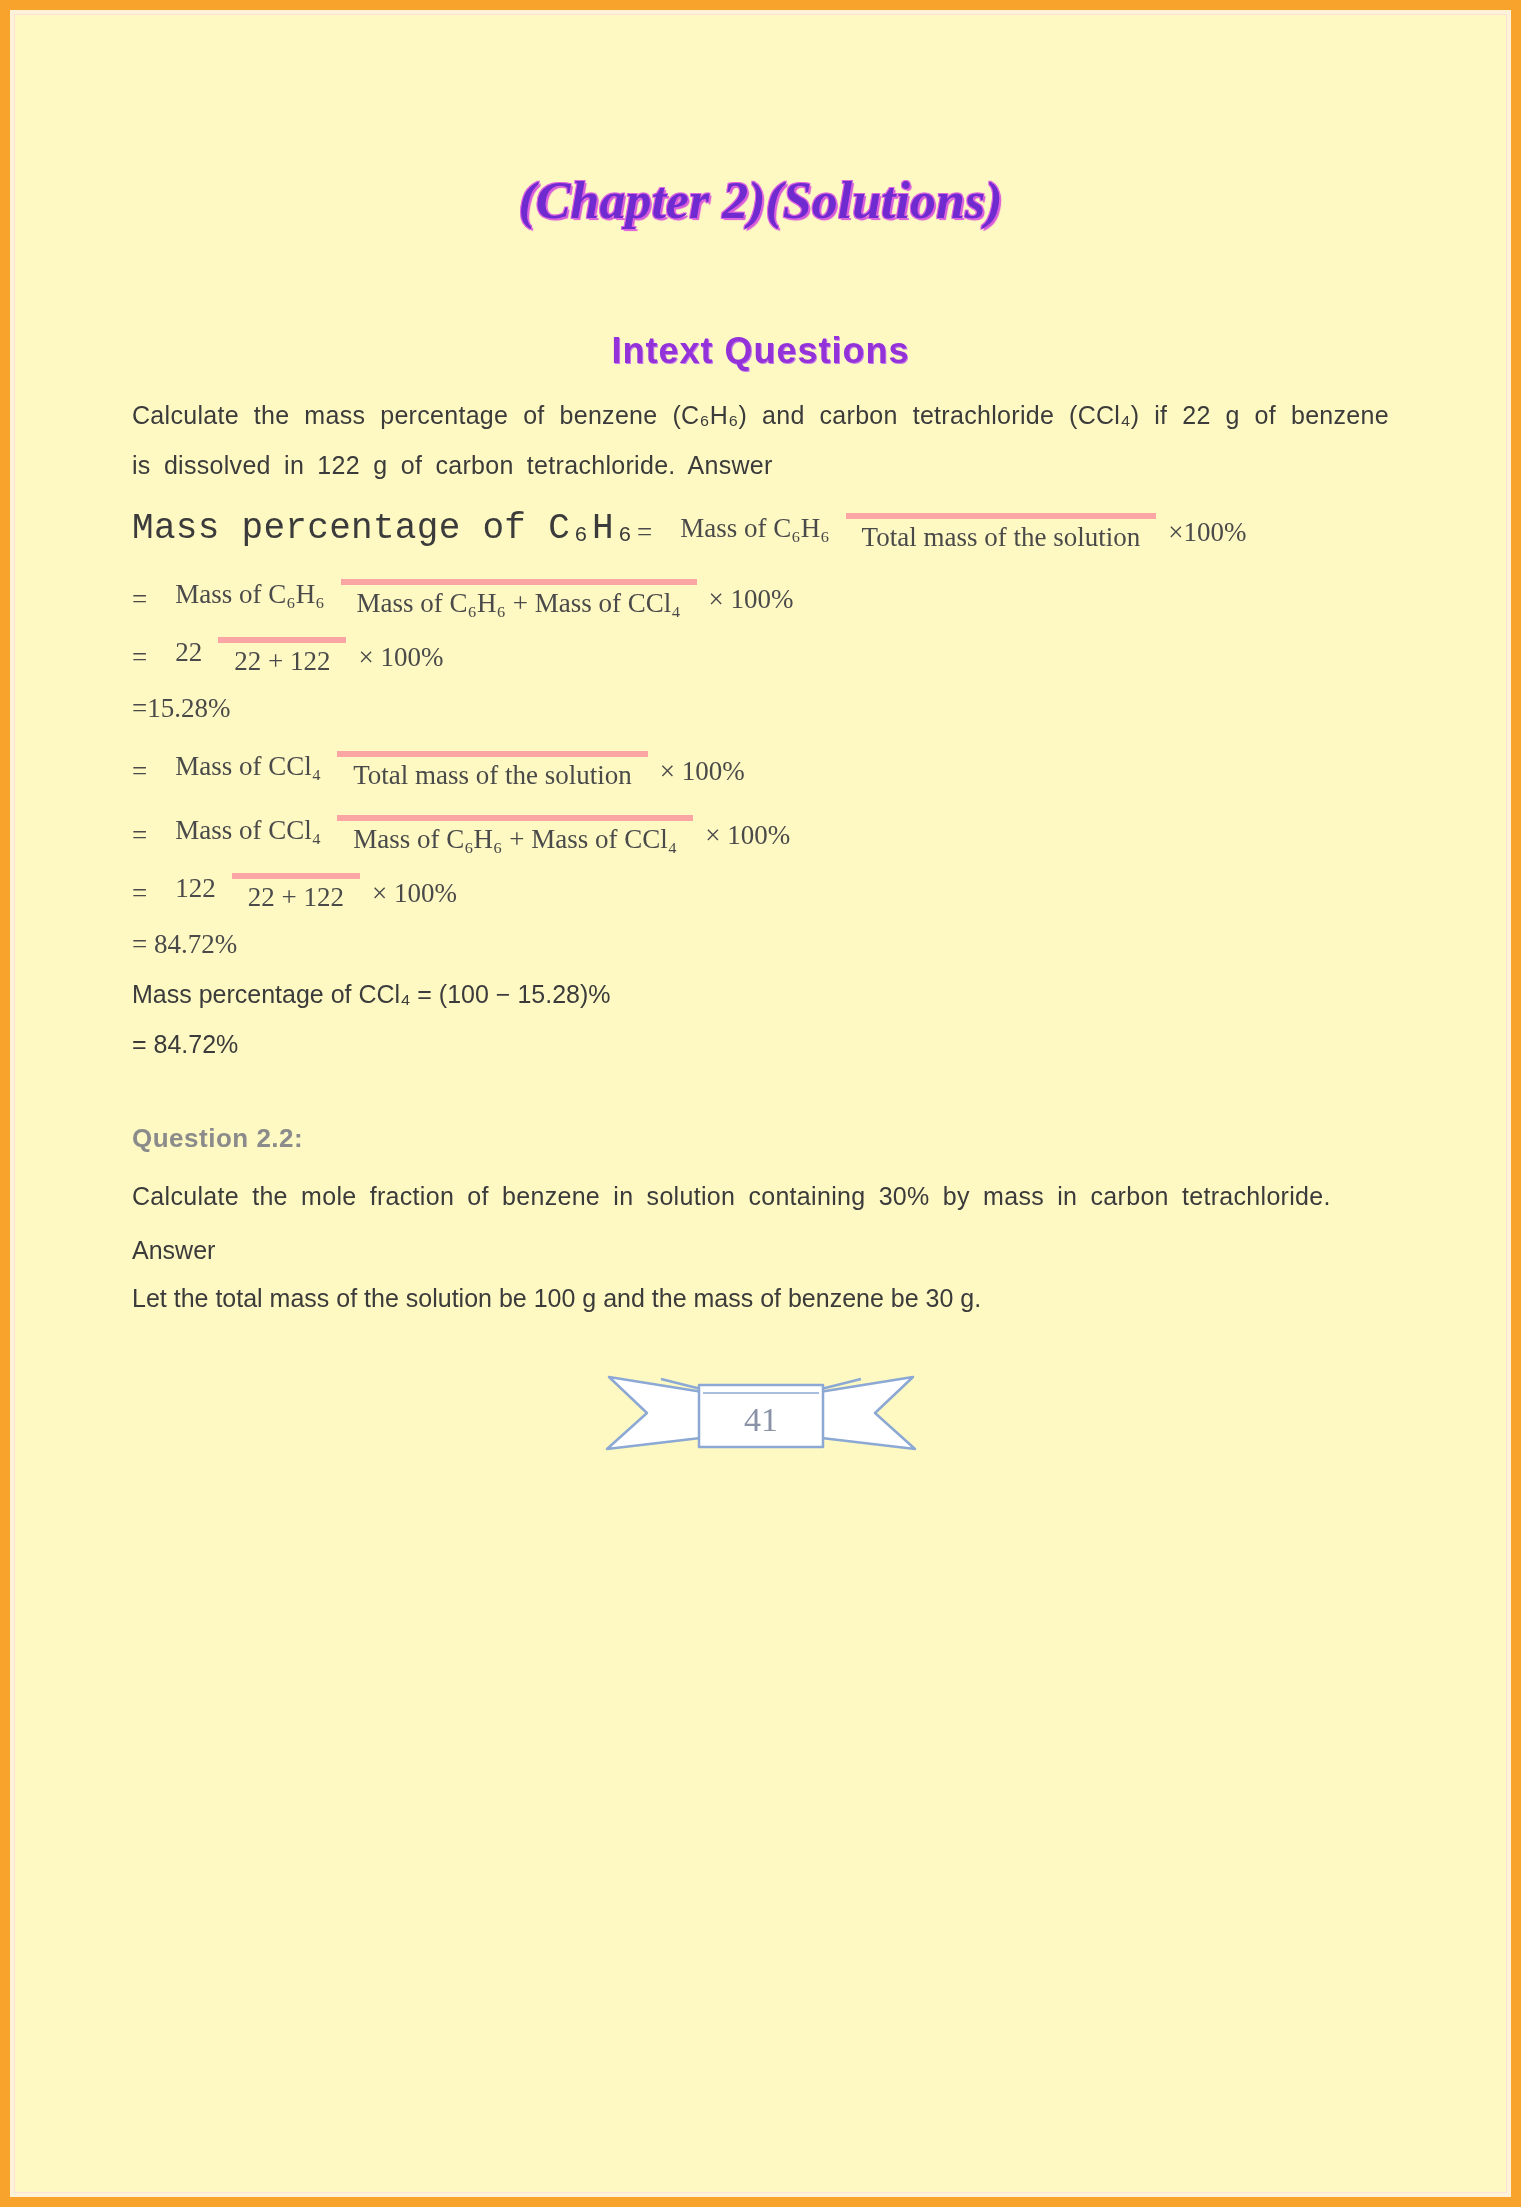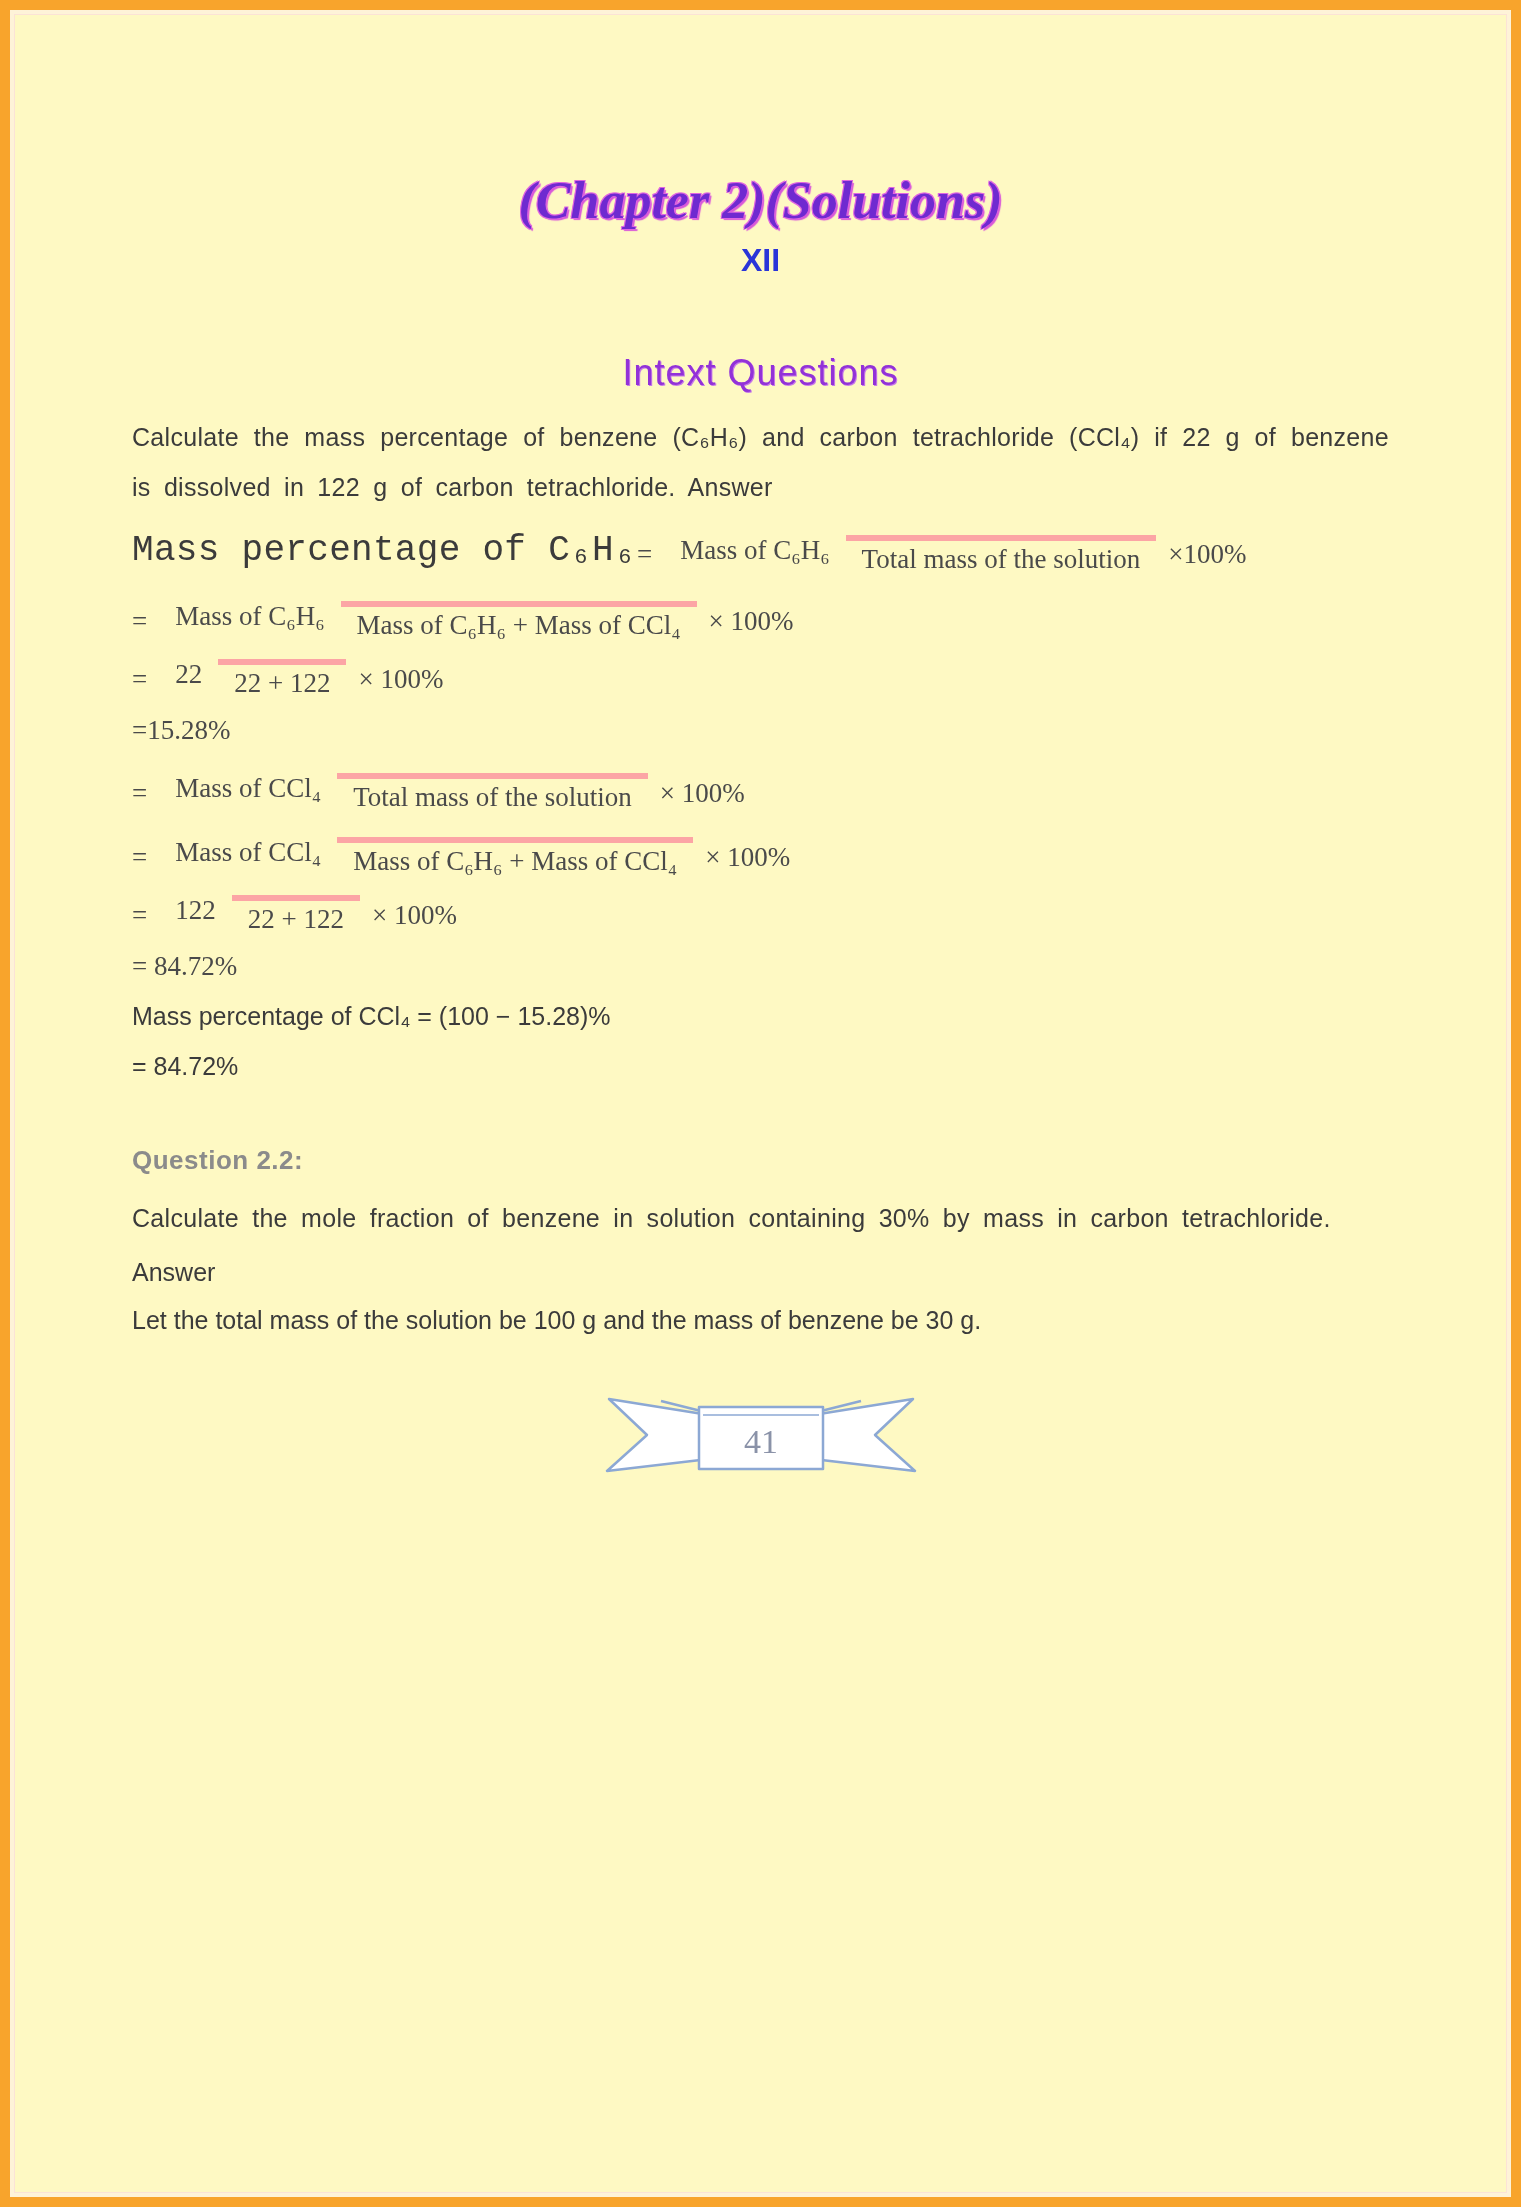--- a/index.html
+++ b/index.html
@@ -29,23 +29,23 @@
   }
   .grade{
     margin-top:8px;
     text-align:center;
     font-weight:bold;
     font-size:32px;
     line-height:40px;
     color:#2A35D8;
   }
   .section-heading{
-    margin-top:70px;
-    text-align:center;
-    font-weight:normal;
+    margin-top:96px;
+    text-align:center;
+    font-weight:bold;
     font-size:36px;
     line-height:46px;
     color:#9232D8;
     text-shadow:1px 1px 0 #C77BE8;
     letter-spacing:1px;
   }
   
   .q-label{
     margin-top:95px;
     font-weight:bold;
@@ -125,21 +125,20 @@
     font-size:34px;
   }
 </style>
 </head>
 <body>
 
 <div class="sheet">
   <div class="content">
 
     <div class="chapter-title">(Chapter 2)(Solutions)</div>
-    <div class="grade">XII</div>
     <div class="section-heading">Intext Questions</div>
 
     <div class="para">Calculate the mass percentage of benzene (C₆H₆) and carbon tetrachloride (CCl₄) if 22 g of benzene is dissolved in 122 g of carbon tetrachloride. Answer</div>
 
     <div class="fblock">
       <div class="flabel">Mass percentage of C₆H₆</div>
       <div class="frow formula-font">
         <span>=</span>
         <span class="frac">
           <span class="num">Mass of C₆H₆</span>

